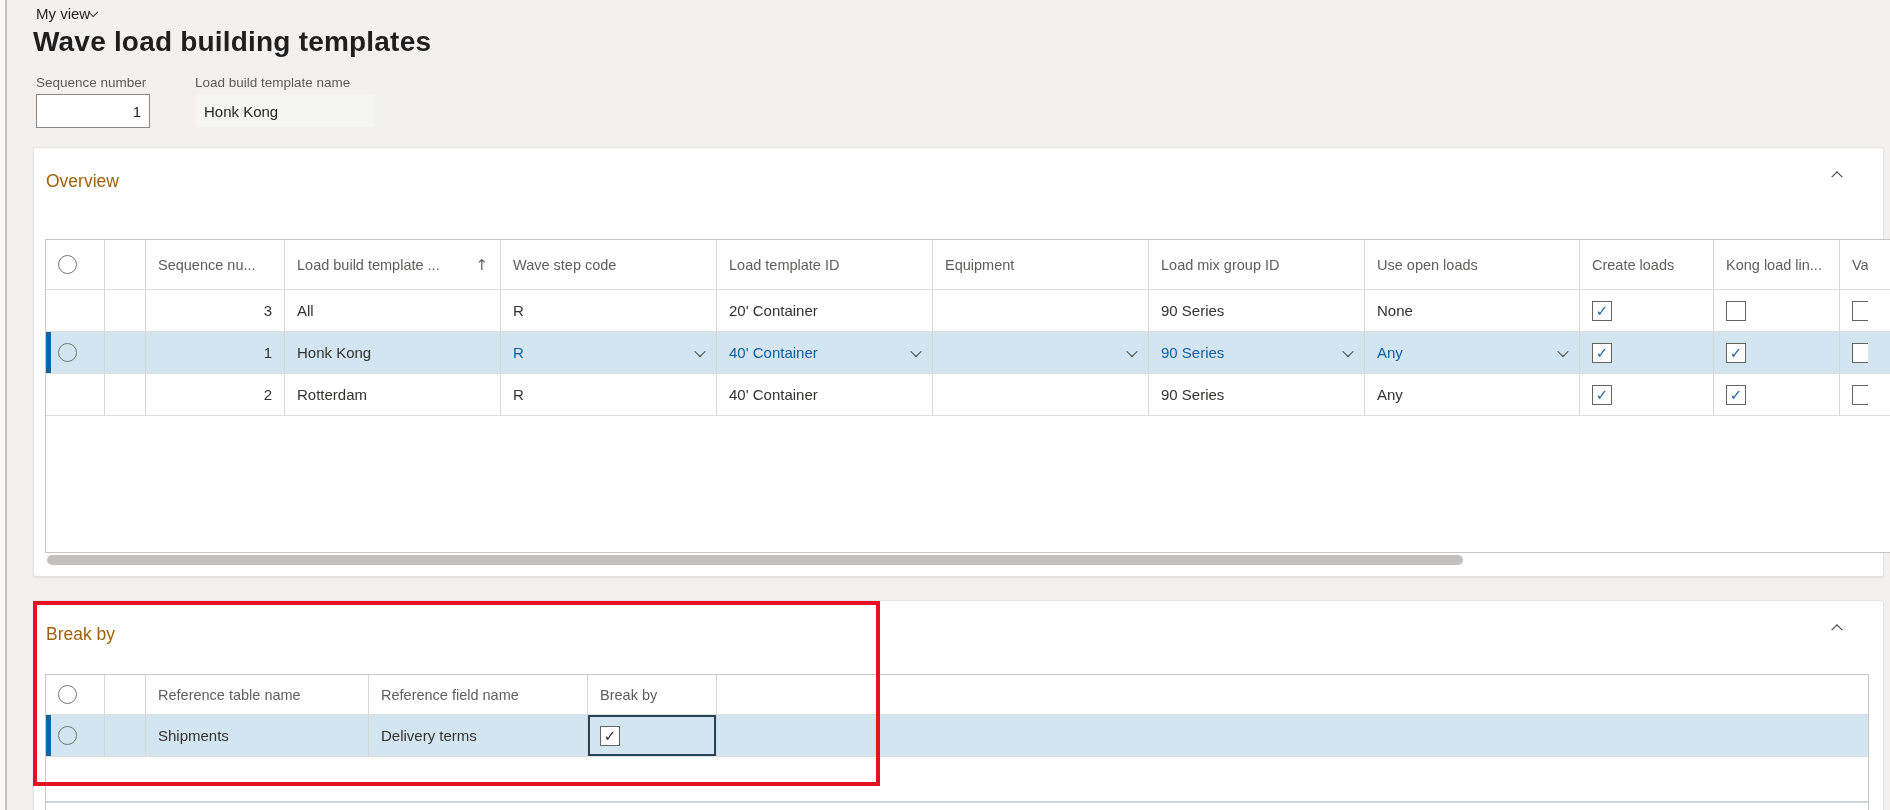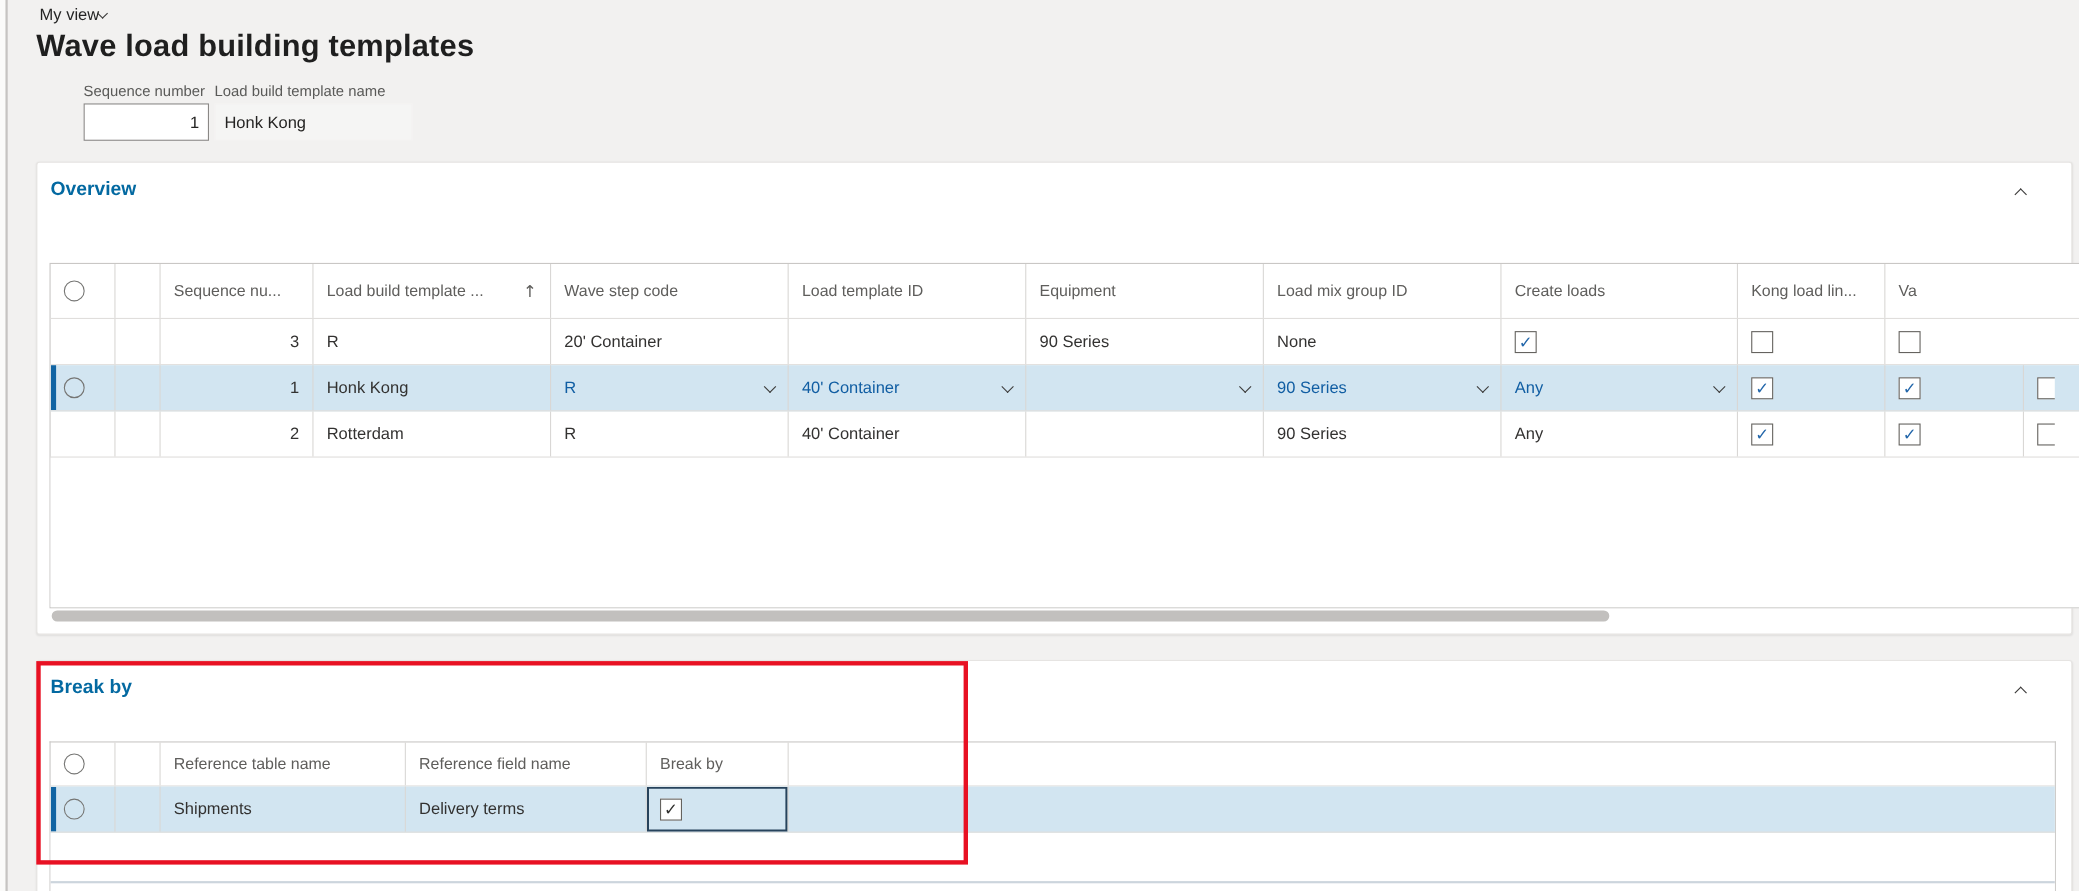--- a/index.html
+++ b/index.html
@@ -12,29 +12,29 @@
   .rail-line { position:absolute; left:5px; top:0; width:2px; height:810px; background:#c6c4c2; }
 
   
   .view-menu { position:absolute; left:36px; top:5px; display:flex; align-items:center; gap:0;
     font-size:15px; color:#242424; cursor:pointer; }
   .page-title { position:absolute; left:33px; top:26px; font-size:28px; font-weight:600; color:#1f1f1f; letter-spacing:.2px; }
 
   .field { position:absolute; top:75px; }
   .field-label { font-size:13.5px; color:#5a5a58; margin-bottom:4px; }
   .field input { height:34px; font-size:15px; font-family:inherit; color:#252423; padding:0 8px; outline:none; }
-  .f-seq { left:36px;margin-left:40px; } .f-seq input { width:114px; border:1px solid #8a8886; background:#fff; text-align:right; }
+  .f-seq { left:36px; } .f-seq input { width:114px; border:1px solid #8a8886; background:#fff; text-align:right; }
   .f-name { left:163px;margin-left:32px; } .f-name input { width:180px; border:1px solid #f3f2f1; background:#f5f5f4; text-align:left; }
 
   
   .card { position:absolute; left:33px; width:1851px; background:#fff; border:1px solid #e6e4e2;
     border-radius:3px; box-shadow:0 1px 2px rgba(0,0,0,.08); }
   .card-ov { top:147px; height:430px; }
   .card-bb { top:600px; height:235px; }
-  .sec-title { position:absolute; left:12px; top:13px; font-size:17.5px; font-weight:700; color:#0369a1; }
+  .sec-title { position:absolute; left:12px; top:23px; font-size:17.5px; font-weight:400; color:#a16207; }
   .collapse-btn { position:absolute; right:34px; top:14px; width:24px; height:24px; display:flex;
     align-items:center; justify-content:center; cursor:pointer; }
 
   .chev { display:inline-block; width:8px; height:8px; border-right:1.6px solid #3b3a39; border-bottom:1.6px solid #3b3a39; }
   .chev.down { transform:rotate(45deg) translate(-1px,-1px); }
   .chev.up { transform:rotate(-135deg) translate(-2px,-2px); }
   .chev.small { width:6.5px; height:6.5px; }
 
   
   .grid { position:absolute; left:11px; background:#fff; border:1px solid #c9c7c5; }
@@ -112,29 +112,31 @@
       <div class="cell"></div>
       <div class="cell">Sequence nu...</div>
       <div class="cell split">
         <span>Load build template ...</span>
         <span class="sort-icon" style="font-family:'DejaVu Sans',sans-serif;">↑</span>
       </div>
       <div class="cell">Wave step code</div>
       <div class="cell">Load template ID</div>
       <div class="cell">Equipment</div>
       <div class="cell">Load mix group ID</div>
+      <div class="cell">Use open loads</div>
       <div class="cell">Create loads</div>
       <div class="cell">Kong load lin...</div>
       <div class="cell">Va</div>
     </div>
 
     <div class="grow grow-ov drow">
       <div class="cell"></div>
       <div class="cell"></div>
       <div class="cell num">3</div>
+      <div class="cell">All</div>
       <div class="cell">R</div>
       <div class="cell">20' Container</div>
       <div class="cell"></div>
       <div class="cell">90 Series</div>
       <div class="cell">None</div>
       <div class="cell">
           <span class="cb on">✓</span>
         </div>
       <div class="cell">
           <span class="cb"></span>

